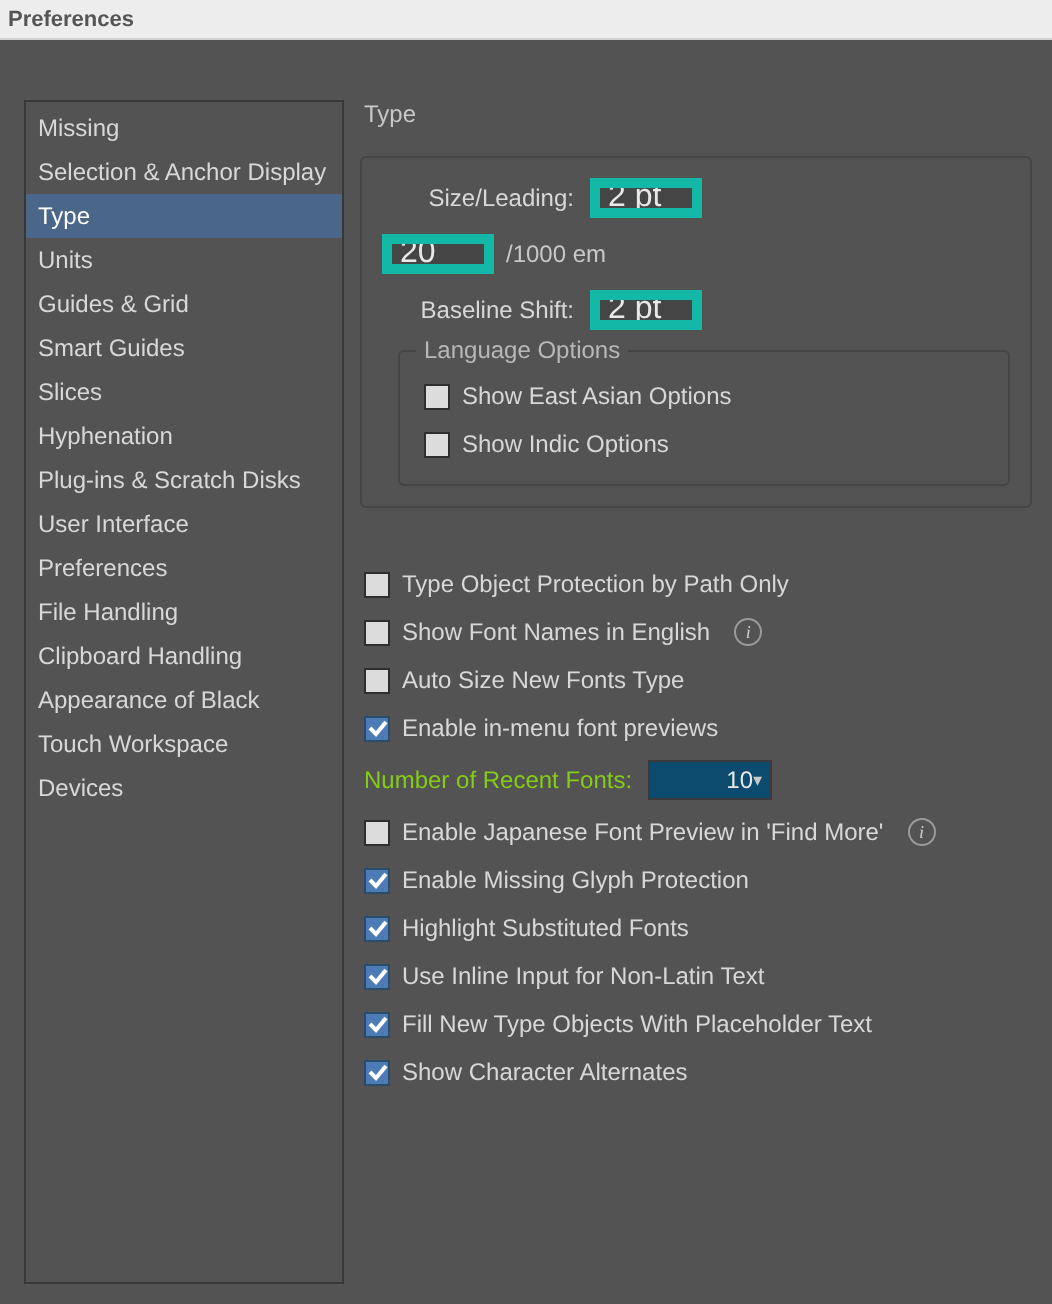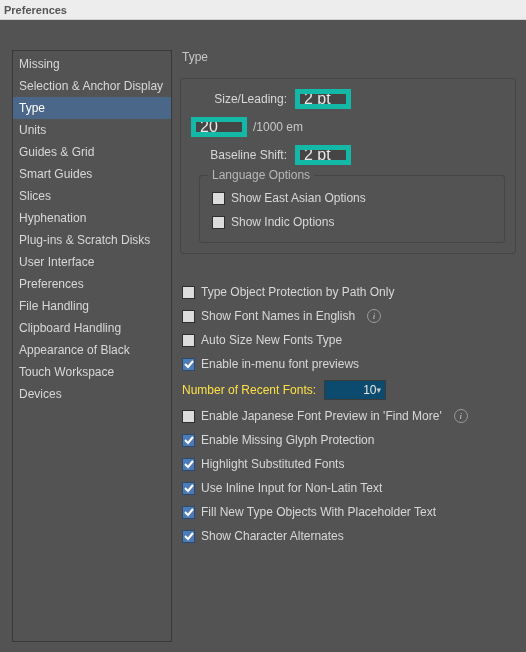--- a/index.html
+++ b/index.html
@@ -140,21 +140,21 @@
       font-style: italic;
       font-family: serif;
     }
     .recent-row {
       display: flex;
       align-items: center;
       padding: 4px 0 4px 2px;
       gap: 8px;
     }
     .recent-row .rlabel {
-      color: #fde047;
+      color: #84cc16;
     }
     .select {
       background: #0c4a6e;
       border: 1px solid #3a3a3a;
       color: #e8e8e8;
       width: 62px;
       height: 20px;
       display: inline-flex;
       align-items: center;
       justify-content: flex-end;

